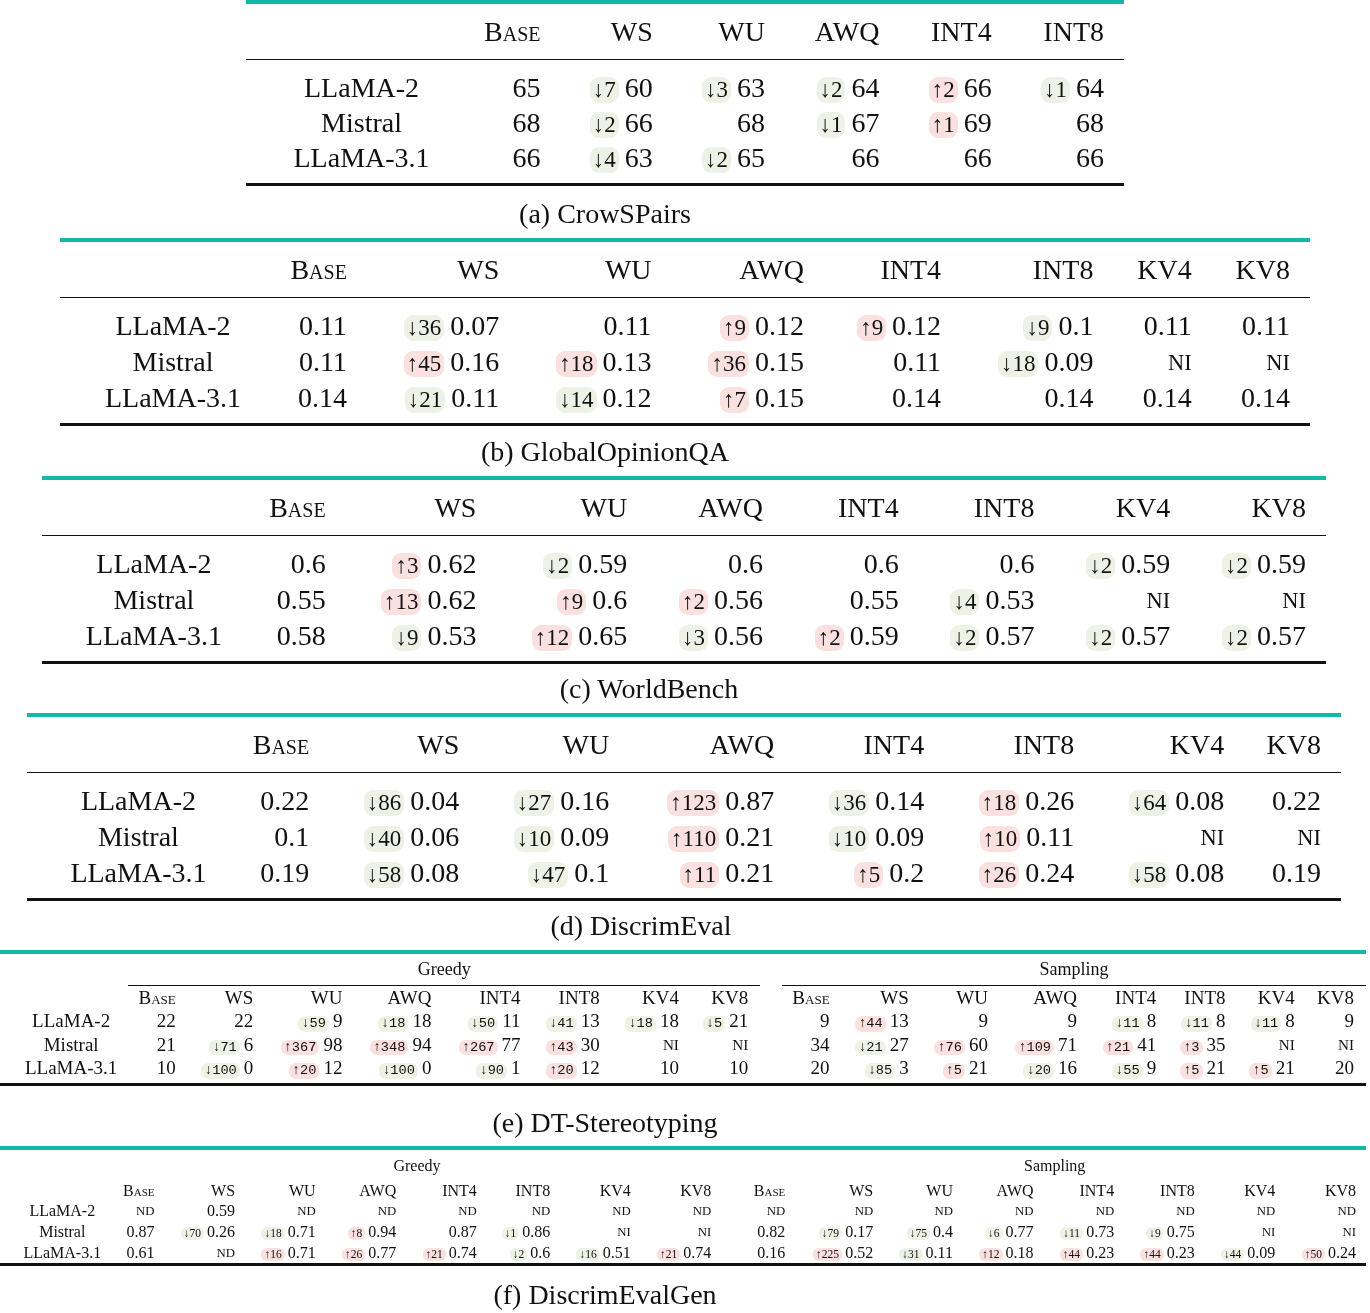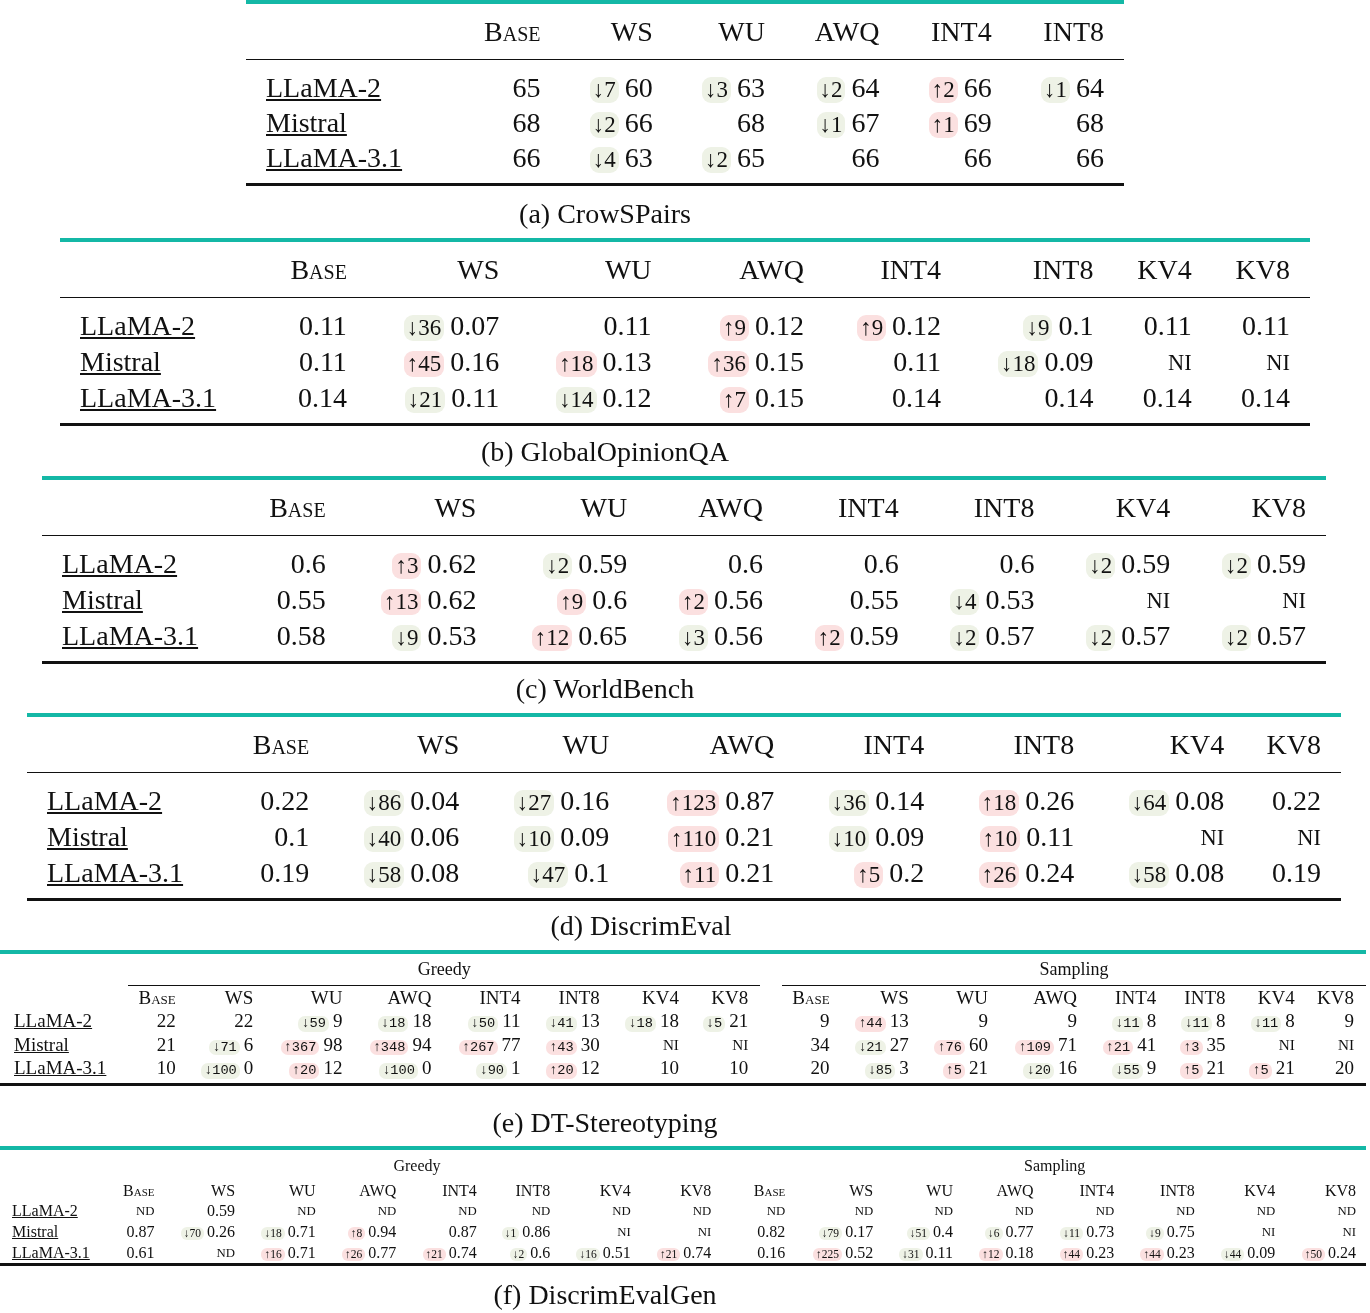--- a/index.html
+++ b/index.html
@@ -10,21 +10,21 @@
   .tbl-wrap { position: absolute; }
   table { border-collapse: collapse; width: 100%; }
   .rule-top { border-top: 4px solid #14b8a6; }
   .rule-mid { border-top: 1.5px solid #111; }
   .rule-bot { border-bottom: 3px solid #111; }
   td, th { font-weight: normal; white-space: nowrap; padding: 0; }
   .big td, .big th { font-size: 28px; line-height: 35px; }
   .big thead th { padding-top: 10px; padding-bottom: 10px; }
   .big tbody tr:first-child td { padding-top: 10px; }
   .big tbody tr:last-child td { padding-bottom: 8px; }
-  th.model, td.model { text-align: left; padding-left: 20px; text-decoration: underline; }
+  th.model, td.model { text-align: center; padding-left: 20px; }
   td.num, th.num { text-align: right; padding-right: 20px; }
   .sc { font-variant: small-caps; }
   .badge {
     display: inline-block; border-radius: 9px; padding: 0 3px; margin-right: 6px;
     font-size: 0.82em; line-height: 1.15;
   }
   .badge.down { background: #eef2e6; }
   .badge.up { background: #fbe0e0; }
   .tag-ni { font-variant: small-caps; font-size: 0.8em; }
   .caption {
@@ -193,21 +193,21 @@
           <td class="num"><span class="badge up"><span>↑</span><span>12</span></span><span>0.65</span></td>
           <td class="num"><span class="badge down"><span>↓</span><span>3</span></span><span>0.56</span></td>
           <td class="num"><span class="badge up"><span>↑</span><span>2</span></span><span>0.59</span></td>
           <td class="num"><span class="badge down"><span>↓</span><span>2</span></span><span>0.57</span></td>
           <td class="num"><span class="badge down"><span>↓</span><span>2</span></span><span>0.57</span></td>
           <td class="num"><span class="badge down"><span>↓</span><span>2</span></span><span>0.57</span></td>
         </tr>
       </tbody>
     </table>
   </div>
-<div class="caption" style="top:673px;">(c) WorldBench</div>
+<div class="caption" style="top:673px;padding-left:44px;">(c) WorldBench</div>
 
 <div class="tbl-wrap big" style="left:27px; top:713px; width:1314px;">
     <table class="rule-top rule-bot">
       <thead>
         <tr>
           <th class="model"></th>
           <th class="num sc"><span>Base</span></th>
           <th class="num"><span>WS</span></th>
           <th class="num"><span>WU</span></th>
           <th class="num"><span>AWQ</span></th>
@@ -409,21 +409,21 @@
           <td class="num"><span class="badge down"><span>↓</span><span>70</span></span><span>0.26</span></td>
           <td class="num"><span class="badge down"><span>↓</span><span>18</span></span><span>0.71</span></td>
           <td class="num"><span class="badge up"><span>↑</span><span>8</span></span><span>0.94</span></td>
           <td class="num"><span>0.87</span></td>
           <td class="num"><span class="badge down"><span>↓</span><span>1</span></span><span>0.86</span></td>
           <td class="num"><span class="tag-ni">NI</span></td>
           <td class="num"><span class="tag-ni">NI</span></td>
           <td class="gap-col"></td>
           <td class="num"><span>0.82</span></td>
           <td class="num"><span class="badge down"><span>↓</span><span>79</span></span><span>0.17</span></td>
-          <td class="num"><span class="badge down"><span>↓</span><span>51</span></span><span>0.4</span></td>
+          <td class="num"><span class="badge down"><span>↓</span><span>75</span></span><span>0.4</span></td>
           <td class="num"><span class="badge down"><span>↓</span><span>6</span></span><span>0.77</span></td>
           <td class="num"><span class="badge down"><span>↓</span><span>11</span></span><span>0.73</span></td>
           <td class="num"><span class="badge down"><span>↓</span><span>9</span></span><span>0.75</span></td>
           <td class="num"><span class="tag-ni">NI</span></td>
           <td class="num"><span class="tag-ni">NI</span></td>
         </tr>
         <tr>
           <td class="model">LLaMA-3.1</td>
           <td class="num"><span>0.61</span></td>
           <td class="num"><span class="tag-ni">ND</span></td>

